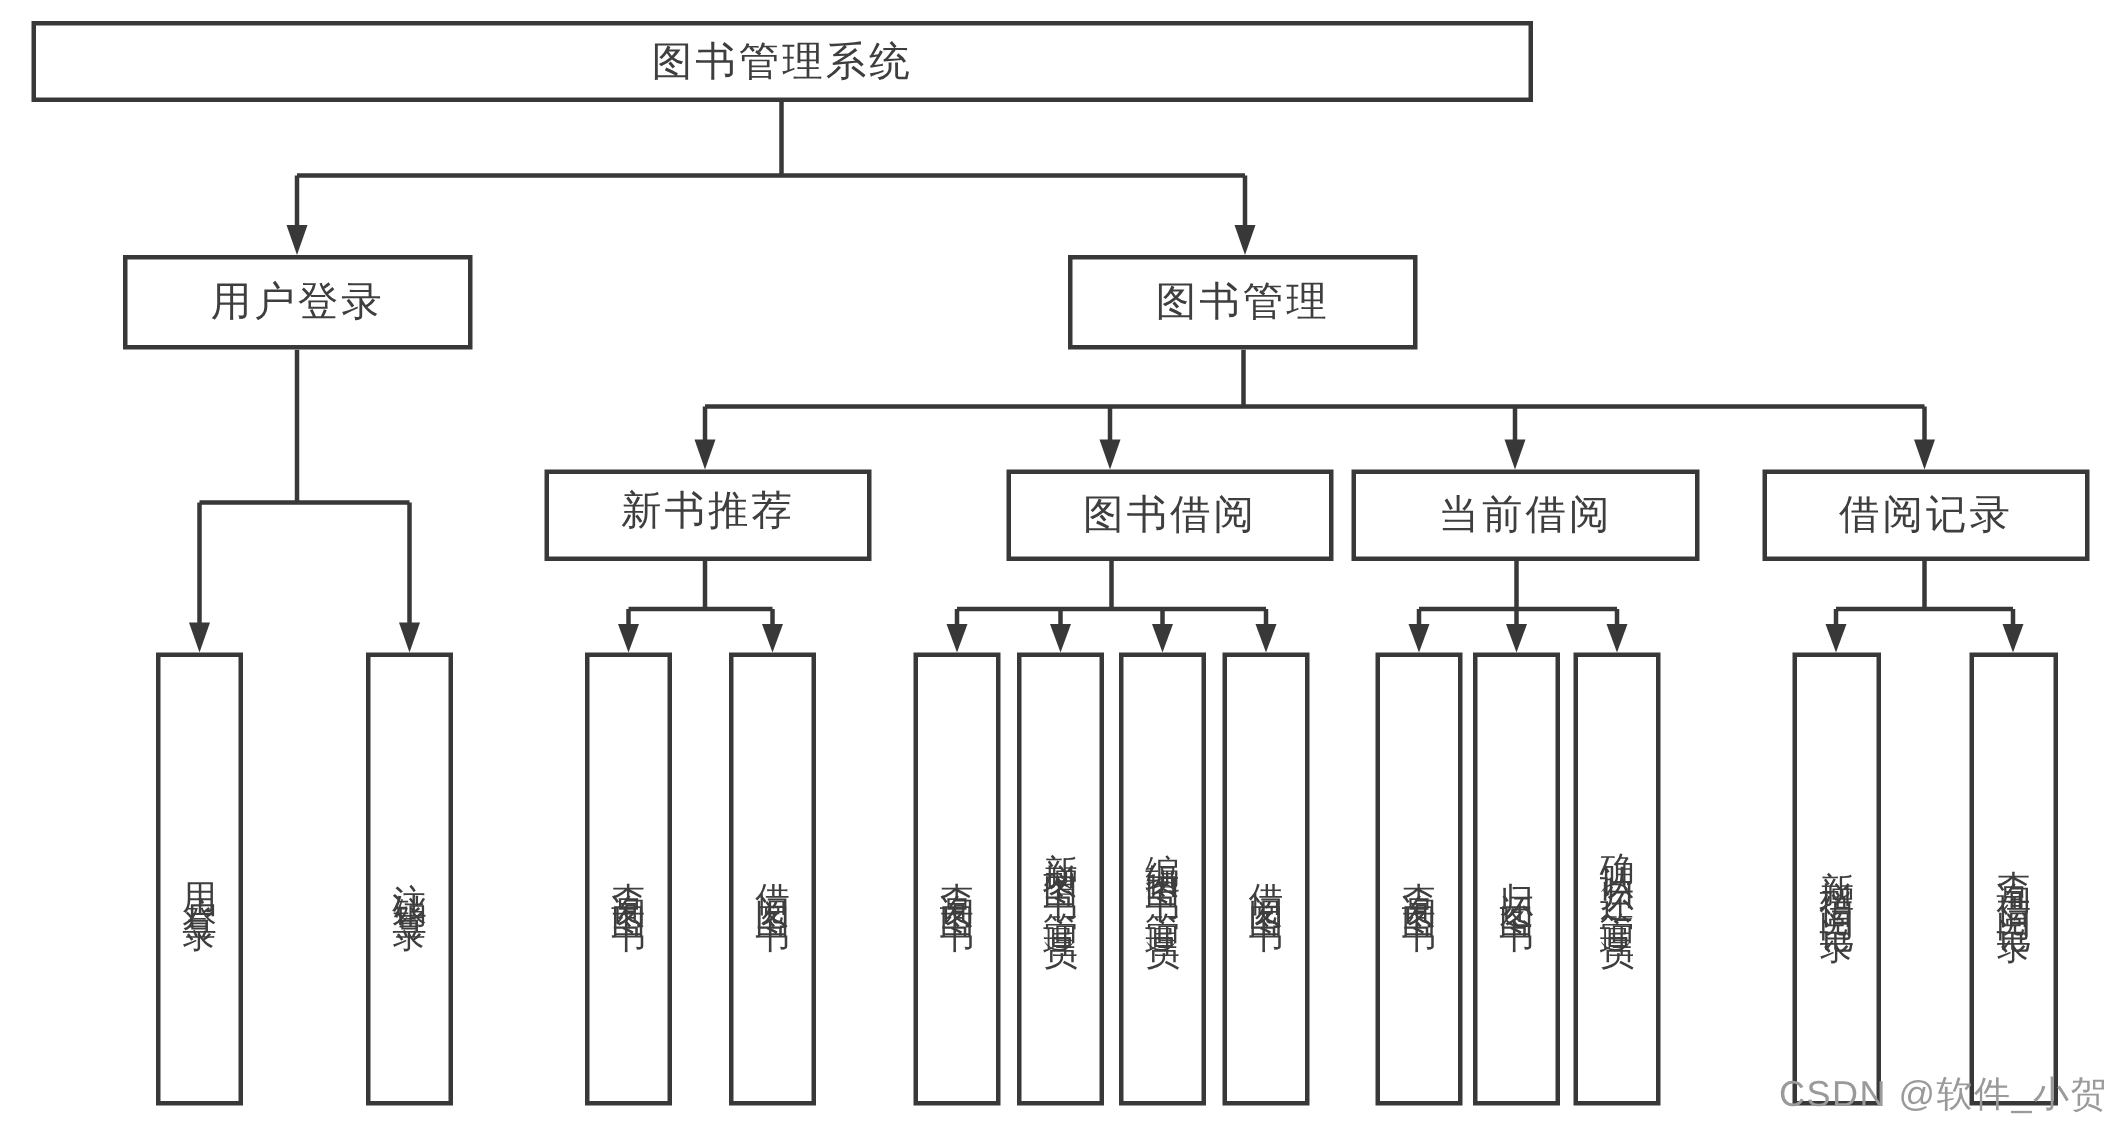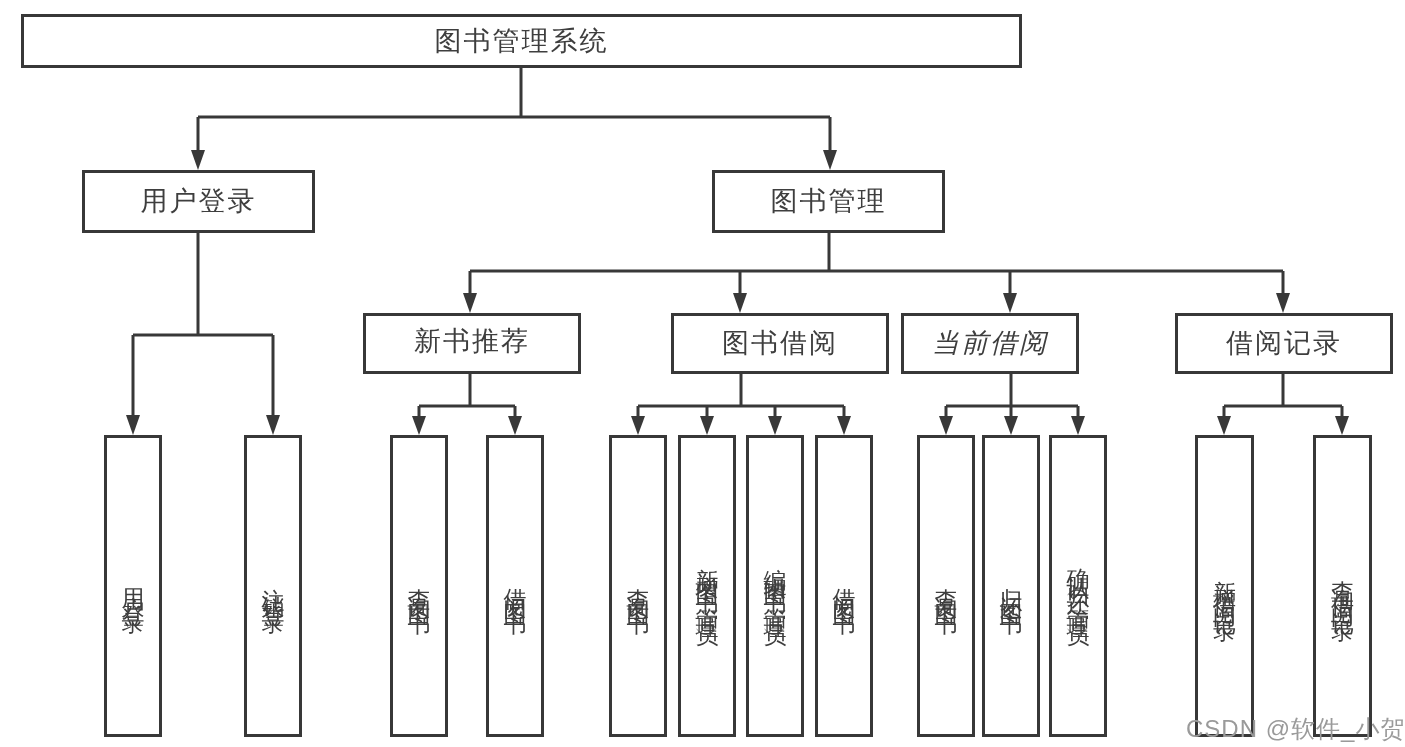--- a/index.html
+++ b/index.html
@@ -97,21 +97,21 @@
   <div class="node h-node" style="left:712px;top:170px;width:233px;height:63px;">
     <span>图书管理</span>
   </div>
 
   <div class="node h-node" style="left:363px;top:313px;width:218px;height:61px;font-family:Liberation Mono, monospace;">
     <span>新书推荐</span>
   </div>
   <div class="node h-node" style="left:631px;top:313px;width:218px;height:61px;margin-left:40px;">
     <span>图书借阅</span>
   </div>
-  <div class="node h-node" style="left:901px;top:313px;width:178px;height:61px;font-style:italic;">
+  <div class="node h-node" style="left:901px;top:313px;width:232px;height:61px;">
     <span>当前借阅</span>
   </div>
   <div class="node h-node" style="left:1175px;top:313px;width:218px;height:61px;">
     <span>借阅记录</span>
   </div>
 
   <div class="node v-node" style="left:104px;top:435px;width:58px;height:302px;">
     <span>用户登录</span>
   </div>
   <div class="node v-node" style="left:244px;top:435px;width:58px;height:302px;">

